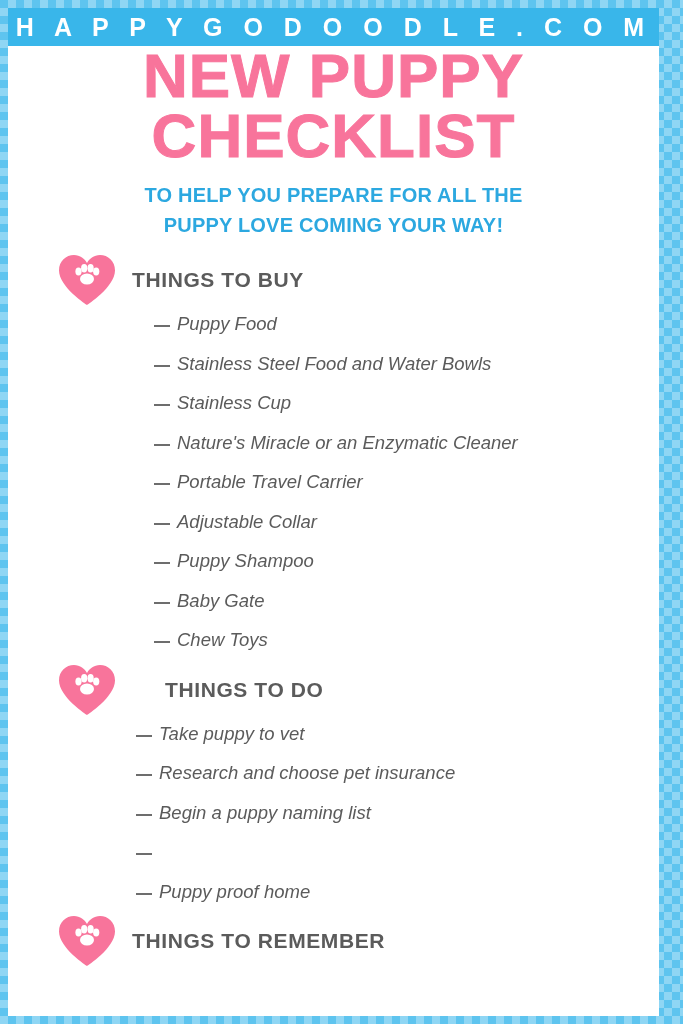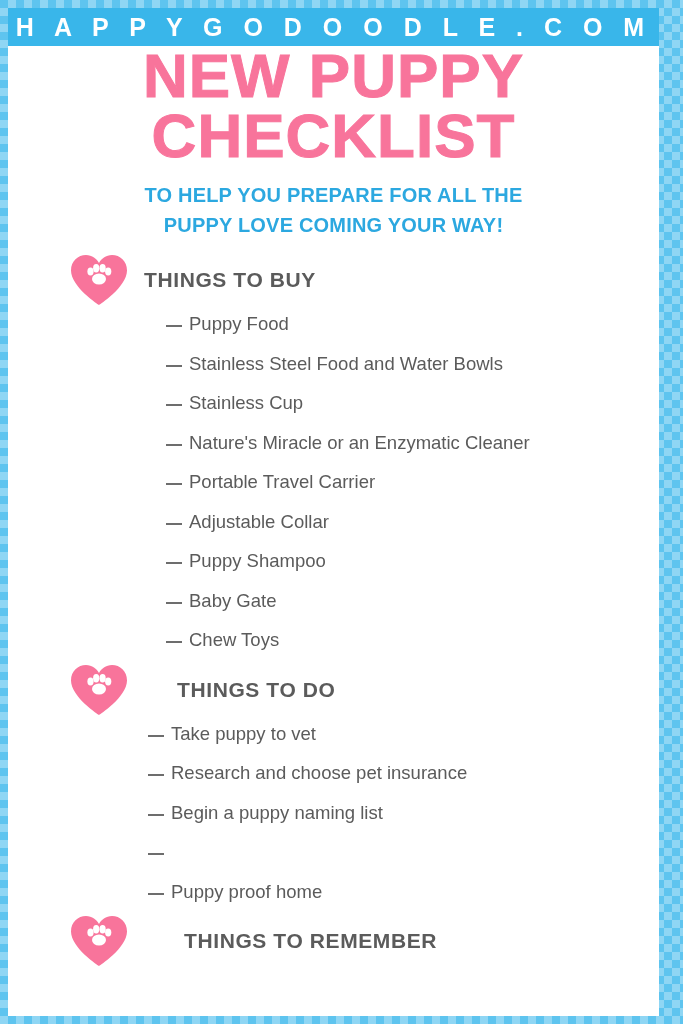--- a/index.html
+++ b/index.html
@@ -80,21 +80,21 @@
     color: #2ca8e0;
     font-weight: bold;
     font-size: 20px;
     line-height: 1.5;
     margin-top: 14px;
     letter-spacing: .2px;
   }
 
   
   #content {
-    padding: 16px 0 0 12px;
+    padding: 16px 0 0 0;
   }
   .section-head {
     display: flex;
     align-items: center;
     margin: 0 0 0 48px;
     height: 48px;
   }
   .heart {
     position: relative;
     width: 62px;
@@ -112,33 +112,34 @@
   ul.items {
     list-style: none;
     margin: 0;
     padding: 0 0 0 146px;
   }
   ul.items li {
     color: #5b5b5b;
     font-size: 18.5px;
     line-height: 39.5px;
     white-space: nowrap;
+    font-style: italic;
   }
   .blank {
     display: inline-block;
     width: 16px;
     border-bottom: 2px solid #6d6d6d;
     margin-right: 7px;
     vertical-align: 3px;
   }
   ul.items.tight { padding-left: 128px; }
   ul.items.tight li { line-height: 39.5px; }
 
   .sec-do .section-head { margin-top: 6px; gap: 33px; }
-  .sec-remember .section-head { margin-top: 6px; gap: 40px; }
+  .sec-remember .section-head { margin-top: 6px; }
 </style>
 </head>
 <body>
 
 <div id="poster">
   <div id="sheet">
 
     <div id="url-band">
       <span class="url-text">H A P P Y G O D O O D L E . C O M</span>
     </div>

